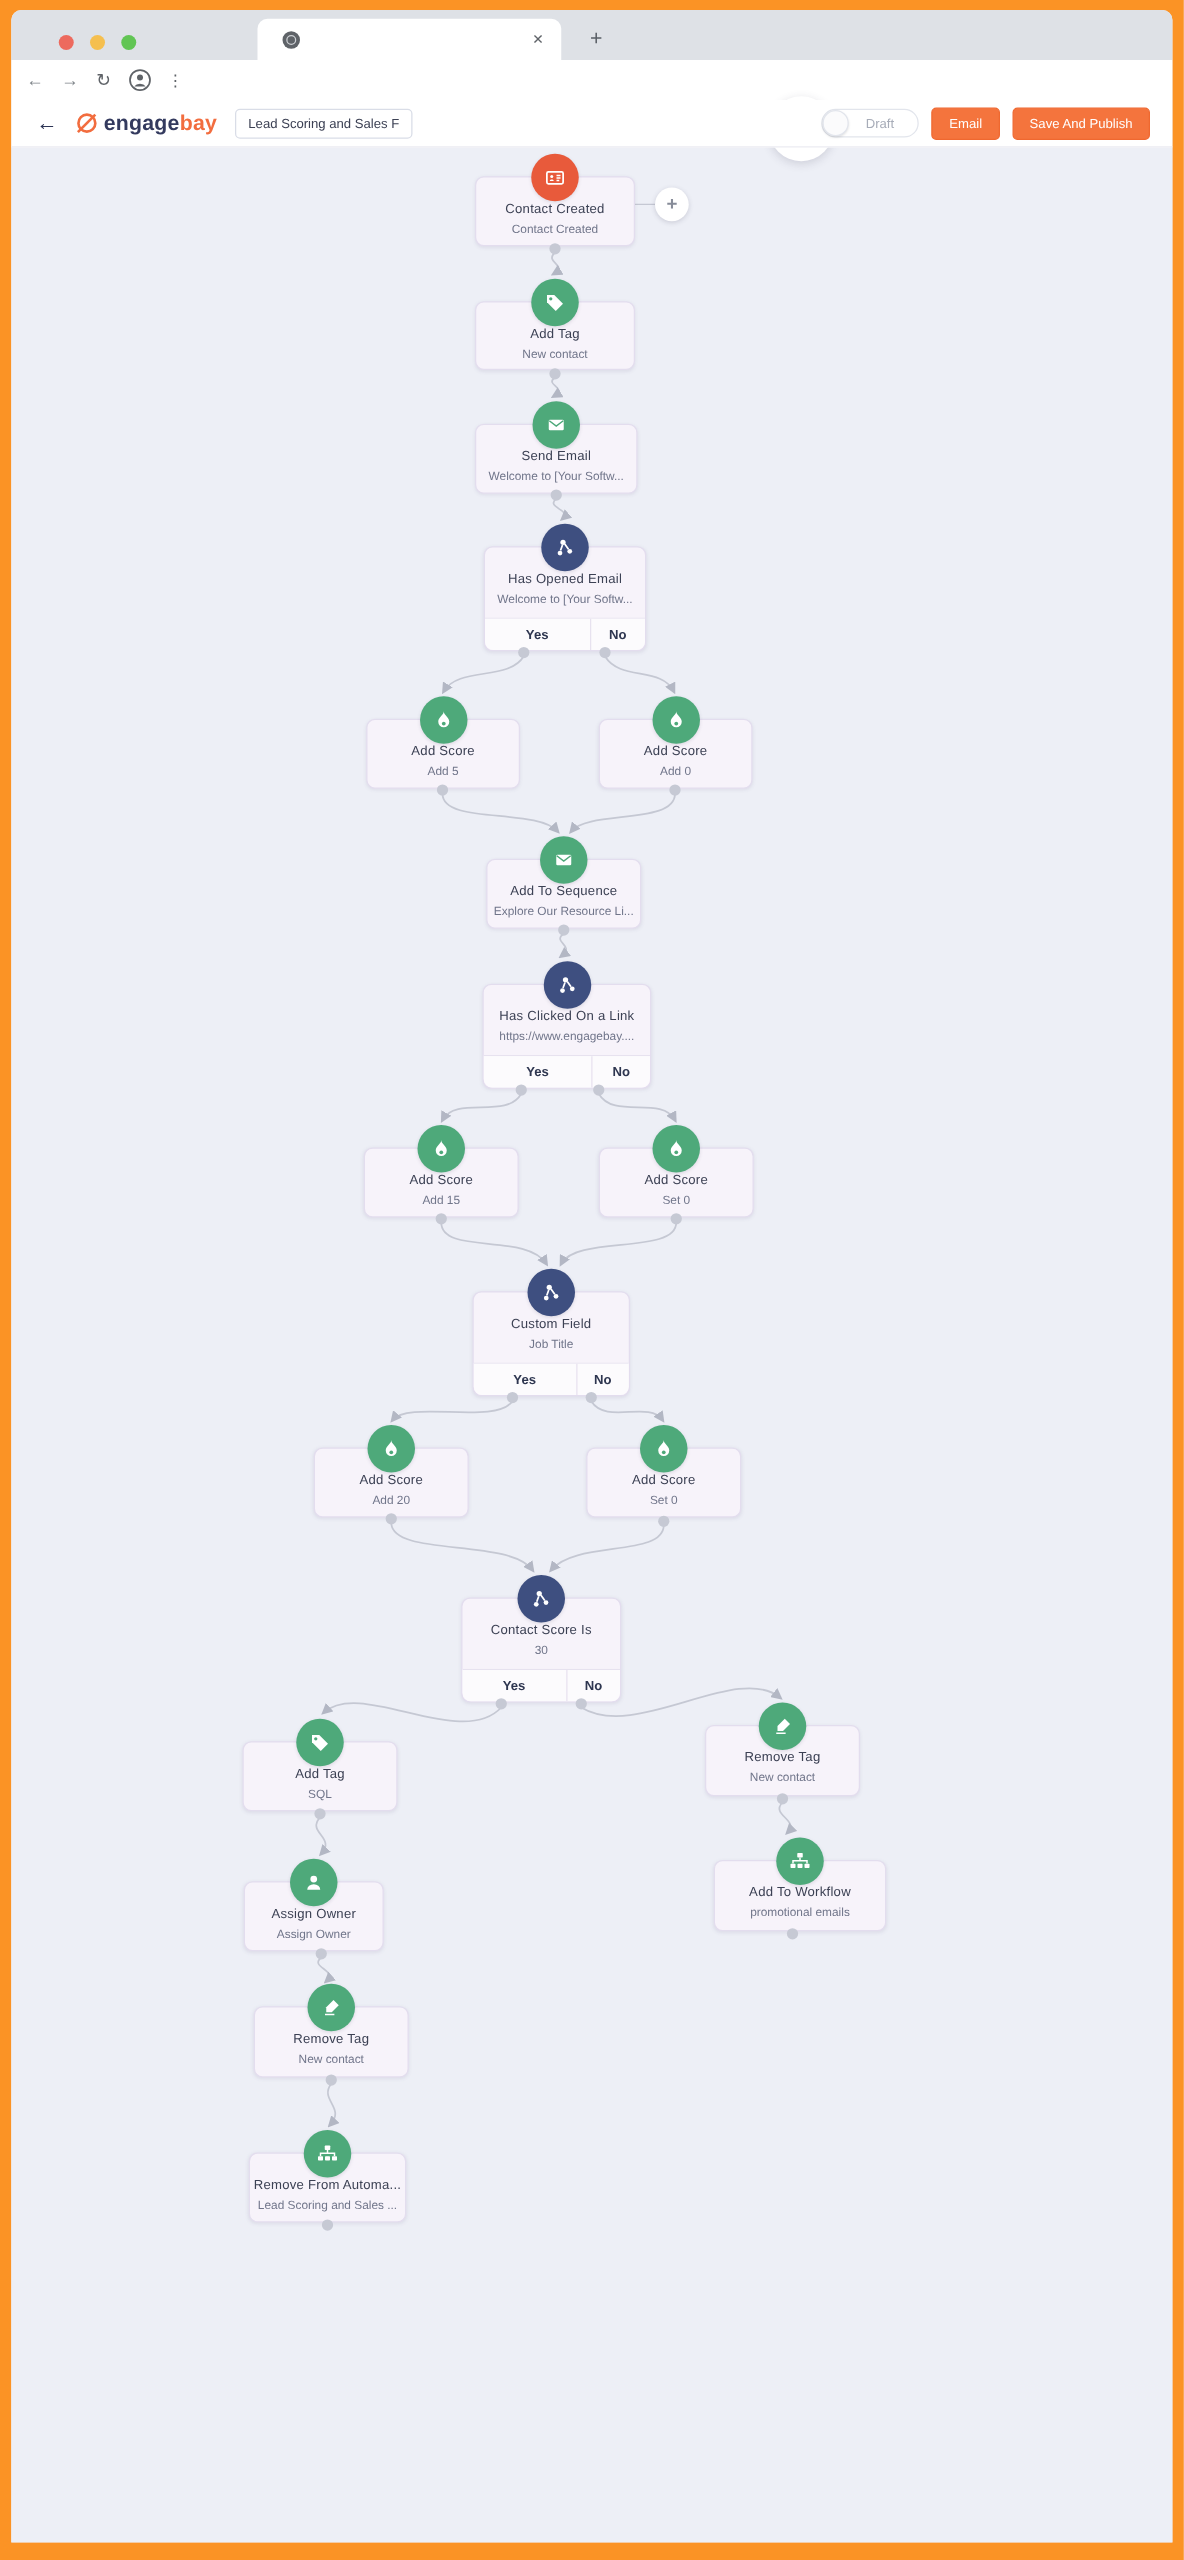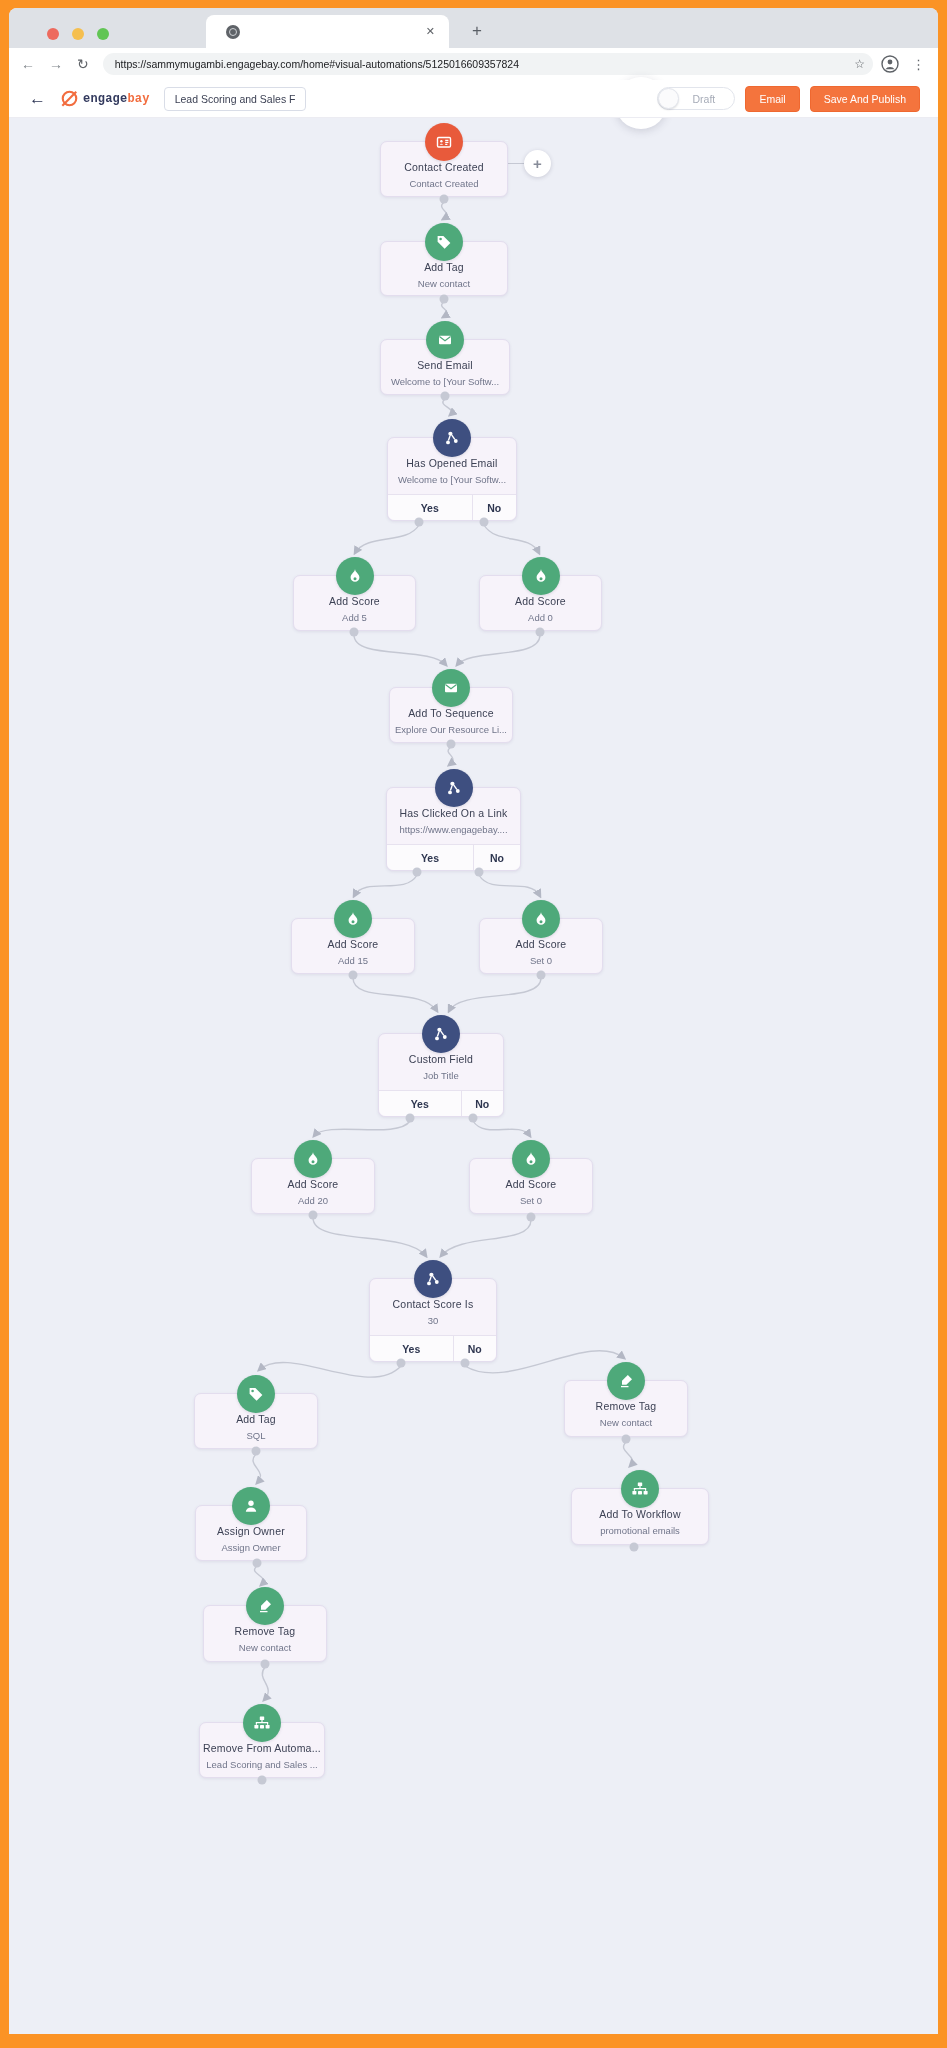--- a/index.html
+++ b/index.html
@@ -25,21 +25,21 @@
   .url { font-size:10.5px; color:#202124; white-space:nowrap; overflow:hidden; }
   .star { margin-left:auto; color:#5f6368; font-size:12px; }
   .chrome-right { display:flex; align-items:center; gap:10px; }
   .avatar-ic svg { display:block; }
   .kebab { color:#5f6368; font-size:13px; letter-spacing:0; padding:0 3px; }
 
   
   .appheader { height:38px; background:#fff; display:flex; align-items:center; padding:0 18px 0 20px; border-bottom:1px solid #ececf2; flex:0 0 auto; position:relative; z-index:3; }
   .back-arrow { color:#2c3454; font-size:17px; font-weight:bold; margin-right:14px; }
   .logo { display:flex; align-items:center; gap:4px; margin-right:14px; }
-  .logo-word { font-size:12px; letter-spacing:.2px;font-family:Liberation Mono, monospace; }
+  .logo-word { font-size:17px; letter-spacing:.2px; }
   .logo-engage { color:#333a5e; font-weight:600; }
   .logo-bay { color:#f26d3f; font-weight:700; }
   .name-box { border:1px solid #d9dde7; border-radius:4px; padding:5px 10px; font-size:10.5px; color:#3c4154; background:#fff; }
   .header-right { margin-left:auto; display:flex; align-items:center; gap:10px; }
   .draft-toggle { width:78px; height:23px; border:1px solid #e2e5ec; border-radius:12px; background:#fff; display:flex; align-items:center; }
   .knob { width:21px; height:21px; border-radius:50%; background:#fbfbfc; border:1px solid #e2e5ec; box-shadow:0 1px 2px rgba(0,0,0,.12); }
   .draft-label { flex:1; text-align:center; font-size:10.5px; color:#a7acb8; padding-right:6px; }
   .btn { border-radius:4px; color:#fff; font-size:10.5px; padding:6px 13px; background:#f4743d; border:1px solid #ef6830; }
 
   
@@ -76,24 +76,20 @@
       <span class="favicon"></span>
       <span class="tab-close">✕</span>
     </div>
     <div class="newtab">+</div>
   </div>
 
   <div class="urlrow">
     <span class="navbtn">←</span>
     <span class="navbtn">→</span>
     <span class="navbtn reload">↻</span>
-    <div class="omnibox">
-      <span class="url">https://sammymugambi.engagebay.com/home#visual-automations/5125016609357824</span>
-      <span class="star">☆</span>
-    </div>
     <div class="chrome-right">
       <span class="avatar-ic">
         <svg width="18" height="18" viewBox="0 0 18 18">
             <circle cx="9" cy="9" r="8" fill="none" stroke="#5f6368" stroke-width="1.4"></circle>
             <circle cx="9" cy="7" r="2.4" fill="#5f6368"></circle>
             <path d="M4.4,14.2 a5.2,4 0 0 1 9.2,0" fill="#5f6368"></path>
           </svg>
       </span>
       <span class="kebab">⋮</span>
     </div>

